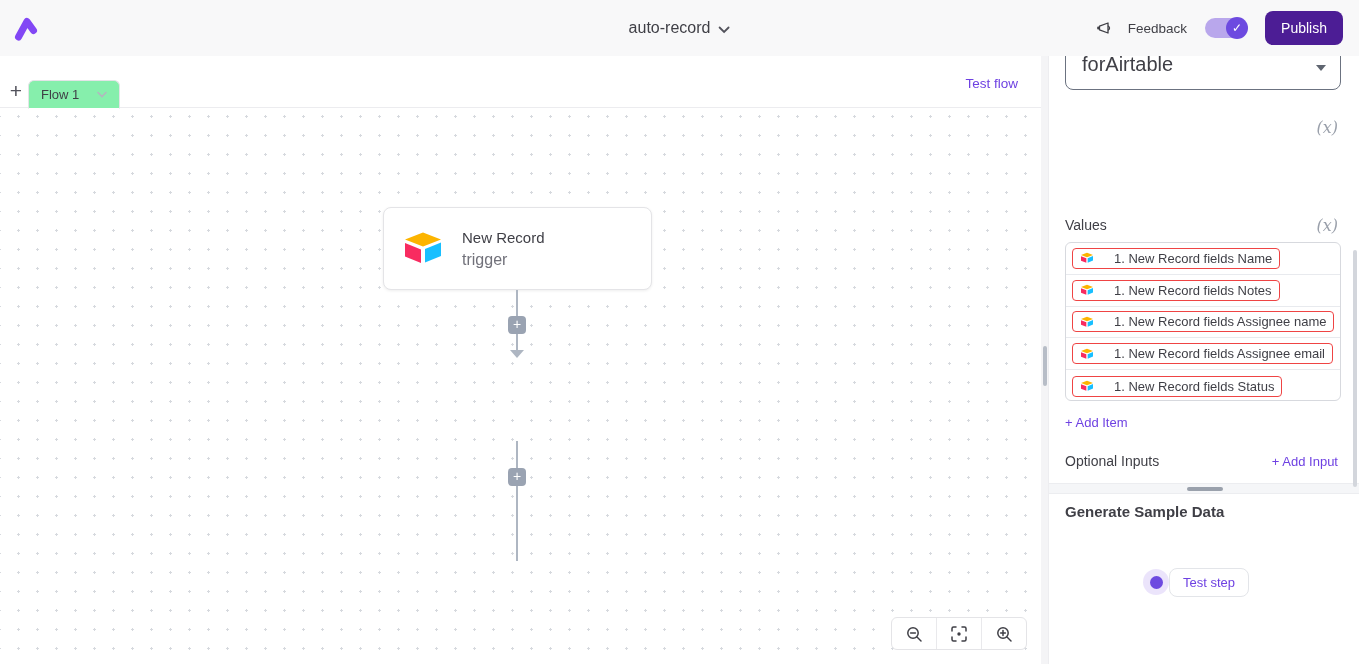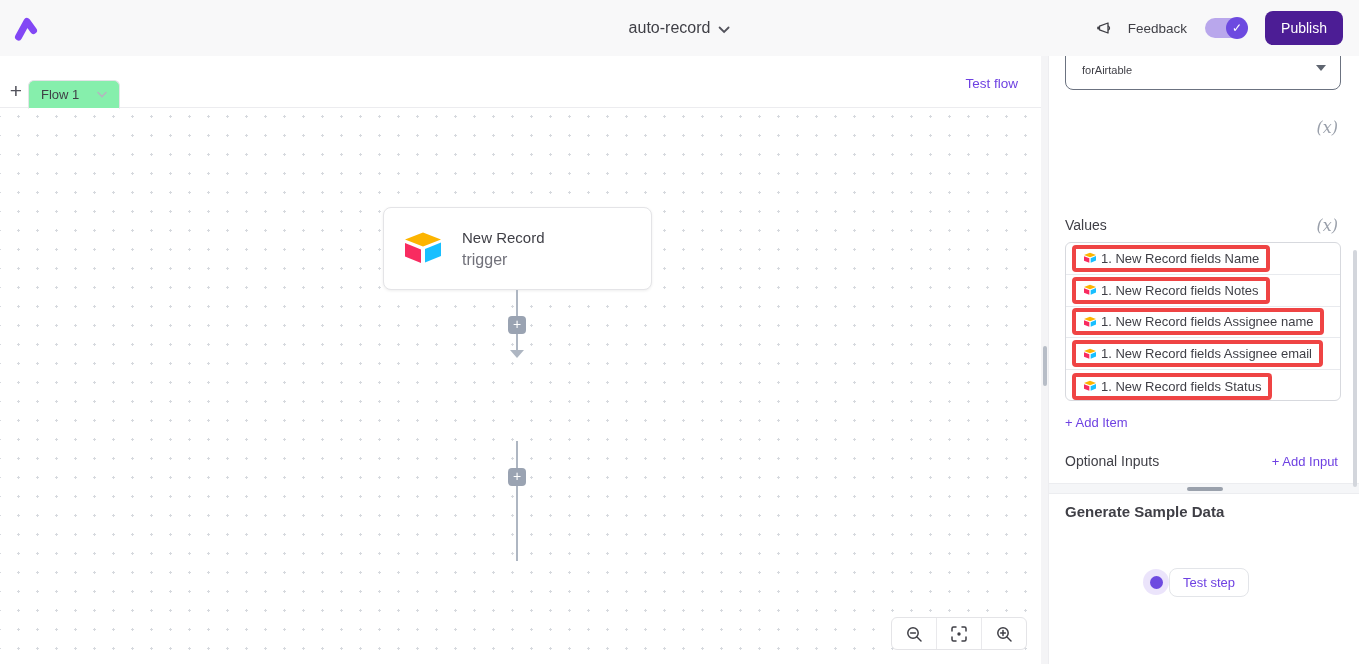--- a/index.html
+++ b/index.html
@@ -80,41 +80,41 @@
             background:#f4f4f6; cursor:col-resize; }
   .gutter .grip { position:absolute; left:1.5px; top:290px; width:4px; height:40px;
                   background:#b7bdc7; border-radius:2px; }
 
   
   .panel { position:absolute; left:1048px; top:56px; width:311px; height:608px;
            background:#fff; border-left:1px solid #ededf0; overflow:hidden; }
   .sel-box { position:absolute; left:16px; width:276px; border:1px solid #6b7280;
              border-radius:8px; background:#fff; cursor:pointer; }
   .sel-conn { top:-18px; height:52px; }
-  .sel-conn .sel-val { position:absolute; left:16px; bottom:13px; font-size:11px; color:#3f3f46; }
+  .sel-conn .sel-val { position:absolute; left:16px; bottom:13px; font-size:20px; color:#3f3f46; }
   .sel-chevron { position:absolute; right:14px; width:0; height:0;
                  border-left:5px solid transparent; border-right:5px solid transparent;
                  border-top:6px solid #5f6570; }
   .sel-conn .sel-chevron { bottom:18px; }
   .fx { position:absolute; right:21px; font-size:16px; color:#9aa0ab;
         font-family:"DejaVu Serif", serif; font-style:italic; cursor:pointer; }
   .fx.fx1 { top:62px; }
   .fx.fx2 { top:160px; }
   .sheet-field { top:79px; height:57px; }
   .sheet-field .legend { position:absolute; left:12px; top:-8px; background:#fff;
                          padding:0 5px; font-size:11px; color:#6b7280; }
   .sheet-field .sel-val { position:absolute; left:16px; top:24px; font-size:14px; color:#3f3f46; }
   .sheet-field .sel-chevron { top:26px; }
   .values-label { position:absolute; left:16px; top:161px; font-size:14px; color:#3f3f46; }
   .vlist { position:absolute; left:16px; top:186px; width:276px; height:159px;
            border:1px solid #d7d9de; border-radius:6px; background:#fff; overflow:hidden; }
   .vrow { height:31.8px; display:flex; align-items:center; padding:0 6px;
           border-bottom:1px solid #e8eaee; cursor:text; }
   .vrow:last-child { border-bottom:none; }
-  .token { display:inline-flex; align-items:center; gap:4px; border:4px solid #ef4444;
+  .token { display:inline-flex; align-items:center; gap:20px; border:1px solid #ef4444;
            border-radius:4px; padding:2px 7px; font-size:13px; color:#3f3f46;
            background:#fff; white-space:nowrap; cursor:pointer; }
   .add-item { position:absolute; left:16px; top:359px; font-size:13px;
               color:#6e41e2; cursor:pointer; }
   .opt-label { position:absolute; left:16px; top:397px; font-size:14px; color:#3f3f46; }
   .add-input { position:absolute; right:21px; top:398px; font-size:13px;
                color:#6e41e2; cursor:pointer; }
   .divider { position:absolute; left:0; top:427px; width:311px; height:11px;
              background:#f5f6f8; border-top:1px solid #ecedf0;
              border-bottom:1px solid #ecedf0; cursor:row-resize; }

